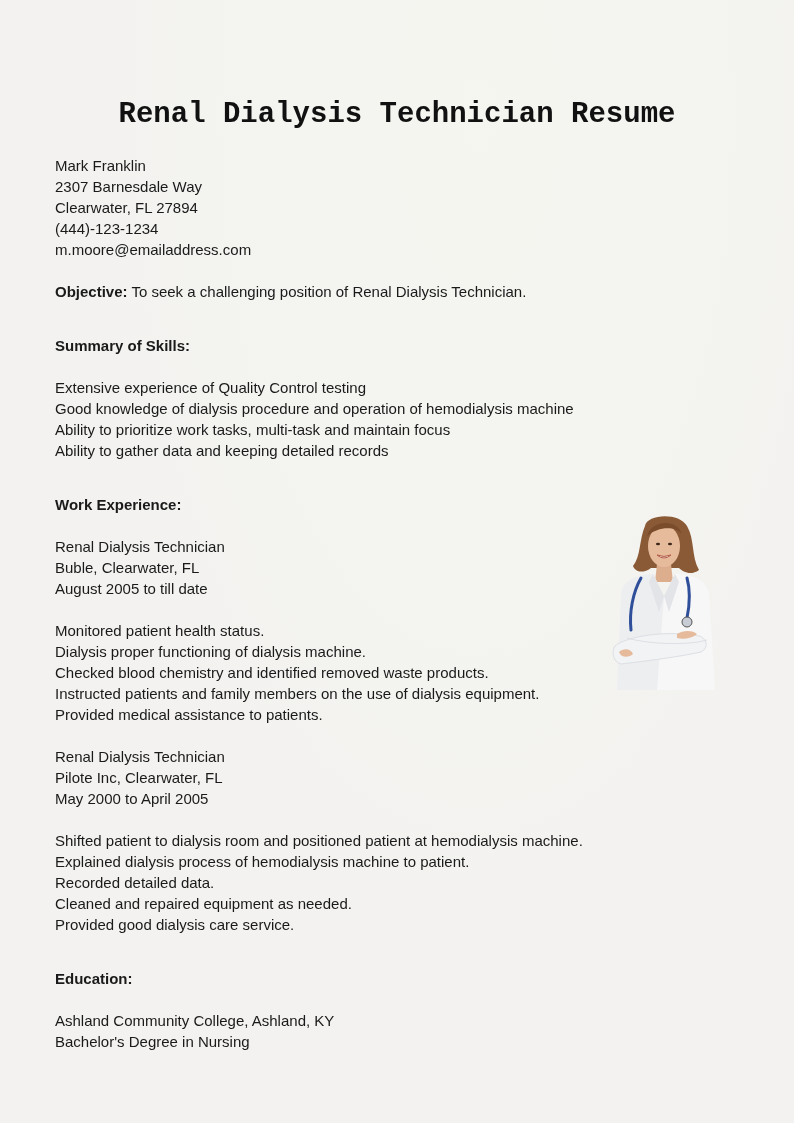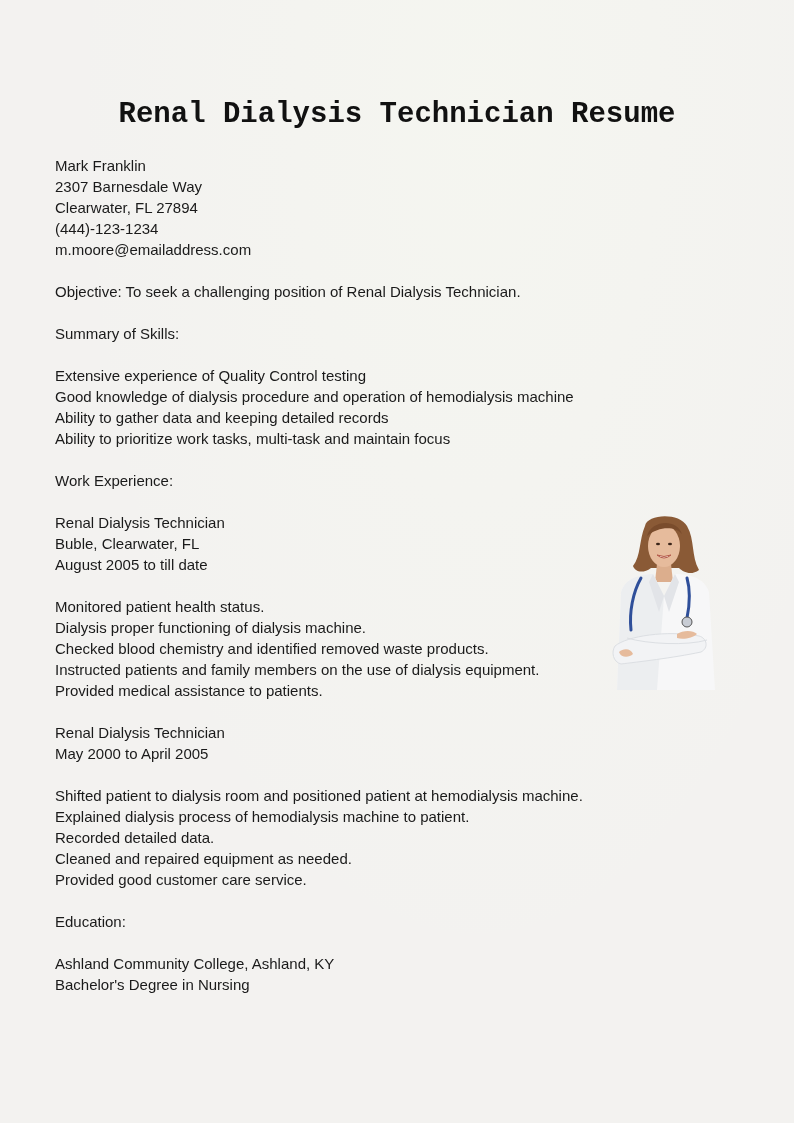--- a/index.html
+++ b/index.html
@@ -47,21 +47,22 @@
   .line {
     display: block;
     white-space: nowrap;
     height: 21px;
   }
   .gap {
     display: block;
     height: 21px;
   }
   .bold {
-    font-weight: normal;
+    font-weight: bold;
+    margin-top: 12px;
   }
   .photo {
     position: absolute;
     left: 607px;
     top: 512px;
     width: 114px;
     height: 180px;
   }
 </style>
 </head>
@@ -85,22 +86,22 @@
 
     <div class="line"><span class="bold">Objective:</span><span> To seek a challenging position of Renal Dialysis Technician.</span></div>
 
     <span class="gap"></span>
 
     <div>
       <span class="line bold">Summary of Skills:</span>
       <span class="gap"></span>
       <span class="line">Extensive experience of Quality Control testing</span>
       <span class="line">Good knowledge of dialysis procedure and operation of hemodialysis machine</span>
+      <span class="line">Ability to prioritize work tasks, multi-task and maintain focus</span>
       <span class="line">Ability to gather data and keeping detailed records</span>
-      <span class="line">Ability to prioritize work tasks, multi-task and maintain focus</span>
     </div>
 
     <span class="gap"></span>
 
     <div>
       <span class="line bold">Work Experience:</span>
       <span class="gap"></span>
 
       <div>
         <span class="line">Renal Dialysis Technician</span>
@@ -111,27 +112,28 @@
         <span class="line">Dialysis proper functioning of dialysis machine.</span>
         <span class="line">Checked blood chemistry and identified removed waste products.</span>
         <span class="line">Instructed patients and family members on the use of dialysis equipment.</span>
         <span class="line">Provided medical assistance to patients.</span>
       </div>
 
       <span class="gap"></span>
 
       <div>
         <span class="line">Renal Dialysis Technician</span>
+        <span class="line">Pilote Inc, Clearwater, FL</span>
         <span class="line">May 2000 to April 2005</span>
         <span class="gap"></span>
         <span class="line">Shifted patient to dialysis room and positioned patient at hemodialysis machine.</span>
         <span class="line">Explained dialysis process of hemodialysis machine to patient.</span>
         <span class="line">Recorded detailed data.</span>
         <span class="line">Cleaned and repaired equipment as needed.</span>
-        <span class="line">Provided good customer care service.</span>
+        <span class="line">Provided good dialysis care service.</span>
       </div>
     </div>
 
     <span class="gap"></span>
 
     <div>
       <span class="line bold">Education:</span>
       <span class="gap"></span>
       <span class="line">Ashland Community College, Ashland, KY</span>
       <span class="line">Bachelor's Degree in Nursing</span>

